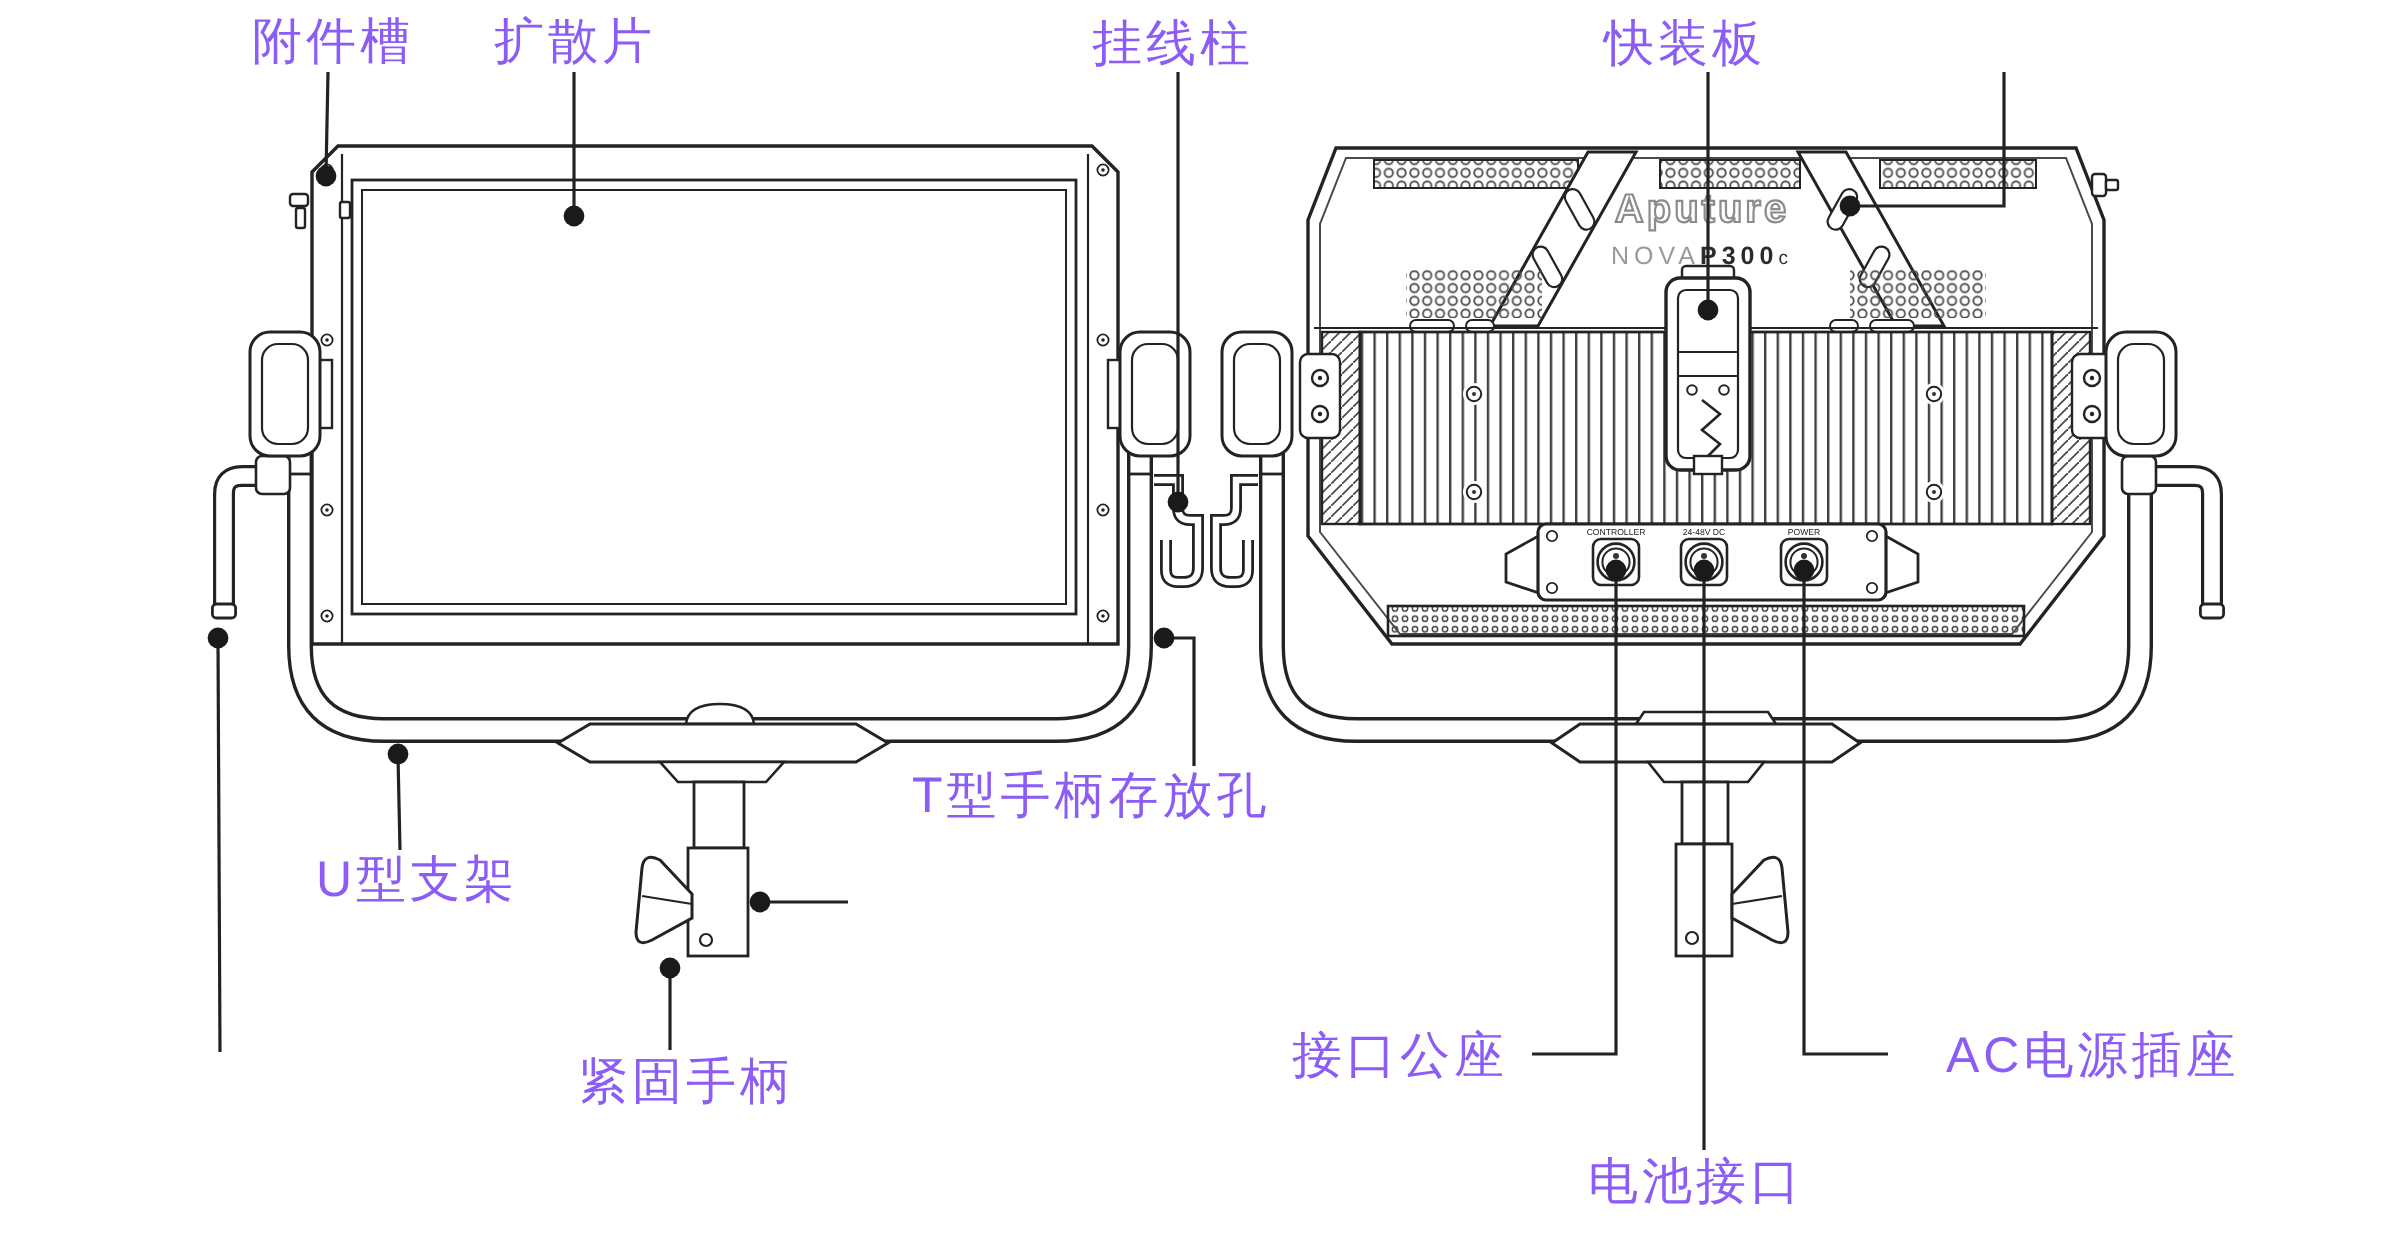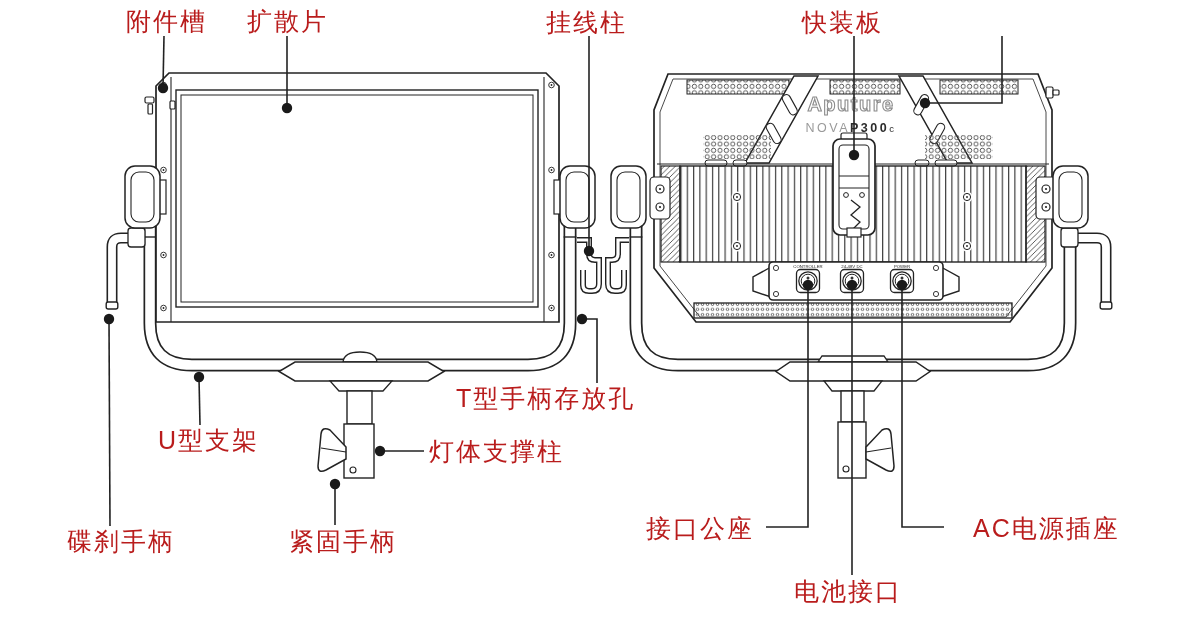--- a/index.html
+++ b/index.html
@@ -1,19 +1,19 @@
 <!DOCTYPE html>
 <html><head>
 <meta charset="utf-8">
 <style>
   html,body{margin:0;padding:0;background:#fff;}
   .stage{position:relative;width:1201px;height:623px;background:#fff;overflow:hidden;
          font-family:"Liberation Sans","DejaVu Sans",sans-serif;}
   .stage svg{position:absolute;left:0;top:0;}
-  .callout{position:absolute;font-size:25px;line-height:1.12;font-weight:500;color:#b91c1c;
+  .callout{position:absolute;font-size:25px;line-height:1.12;font-weight:500;color:#8b5cf6;
            letter-spacing:2px;white-space:nowrap;}
 </style>
 </head>
 <body>
 
 <div class="stage">
 
 <svg width="1201" height="623" viewBox="0 0 1201 623">
   <defs>
     <pattern id="pVent" width="6.4" height="6.4" patternUnits="userSpaceOnUse">
@@ -333,20 +333,18 @@
     </g>
   </g>
 </svg>
 
 <div class="callout" style="left:126px;top:7px">附件槽</div>
 <div class="callout" style="left:247px;top:7px">扩散片</div>
 <div class="callout" style="left:546px;top:8px">挂线柱</div>
 <div class="callout" style="left:802px;top:8px">快装板</div>
 <div class="callout" style="left:456px;top:384px">T型手柄存放孔</div>
 <div class="callout" style="left:158px;top:426px">U型支架</div>
-<div class="callout" style="left:429px;top:437px">灯体支撑柱</div>
-<div class="callout" style="left:67px;top:527px">碟刹手柄</div>
 <div class="callout" style="left:289px;top:527px">紧固手柄</div>
 <div class="callout" style="left:646px;top:514px">接口公座</div>
 <div class="callout" style="left:794px;top:577px">电池接口</div>
 <div class="callout" style="left:973px;top:514px">AC电源插座</div>
 
 </div>
 
 </body></html>

